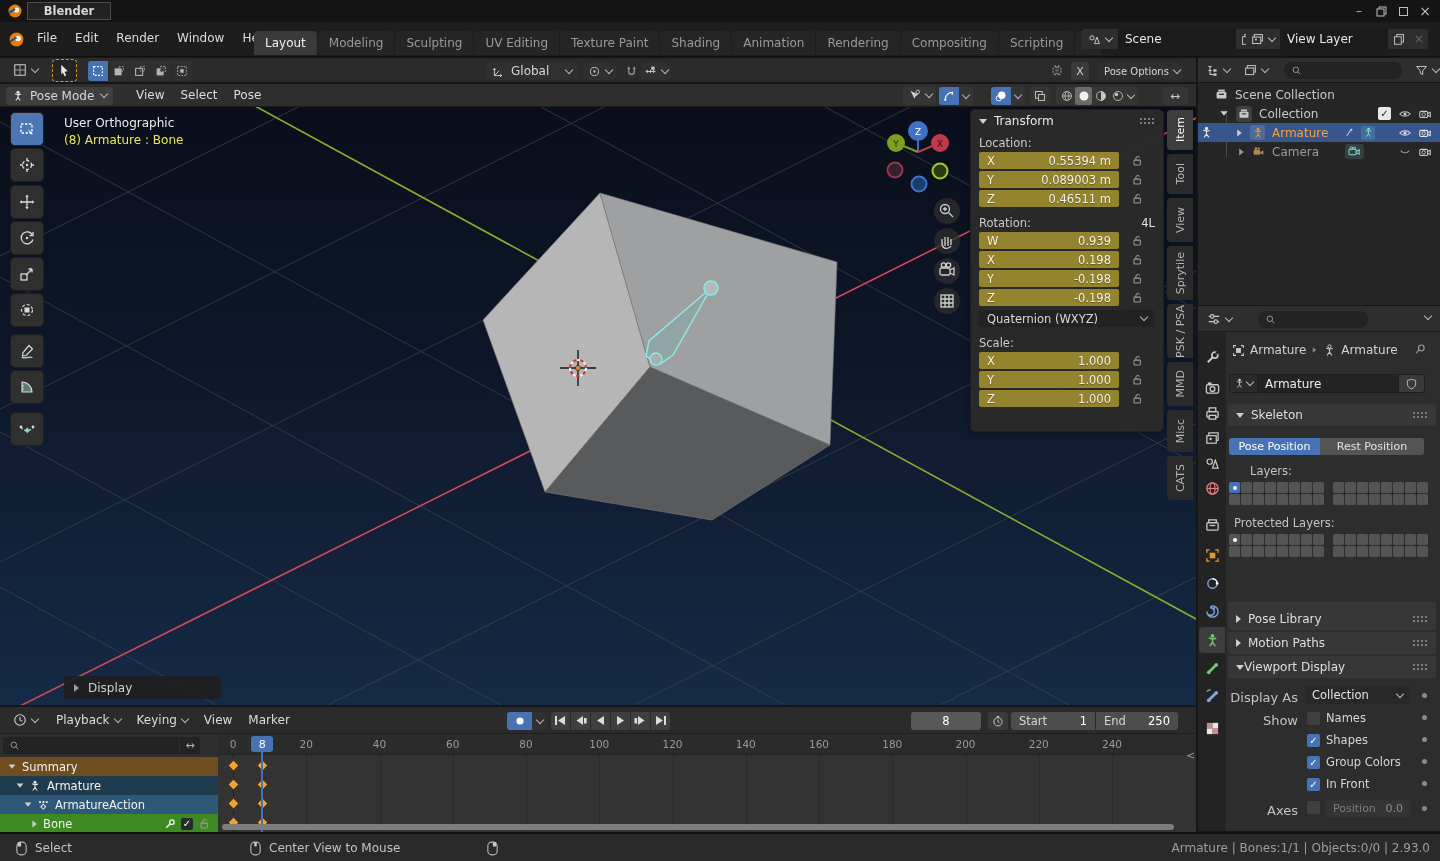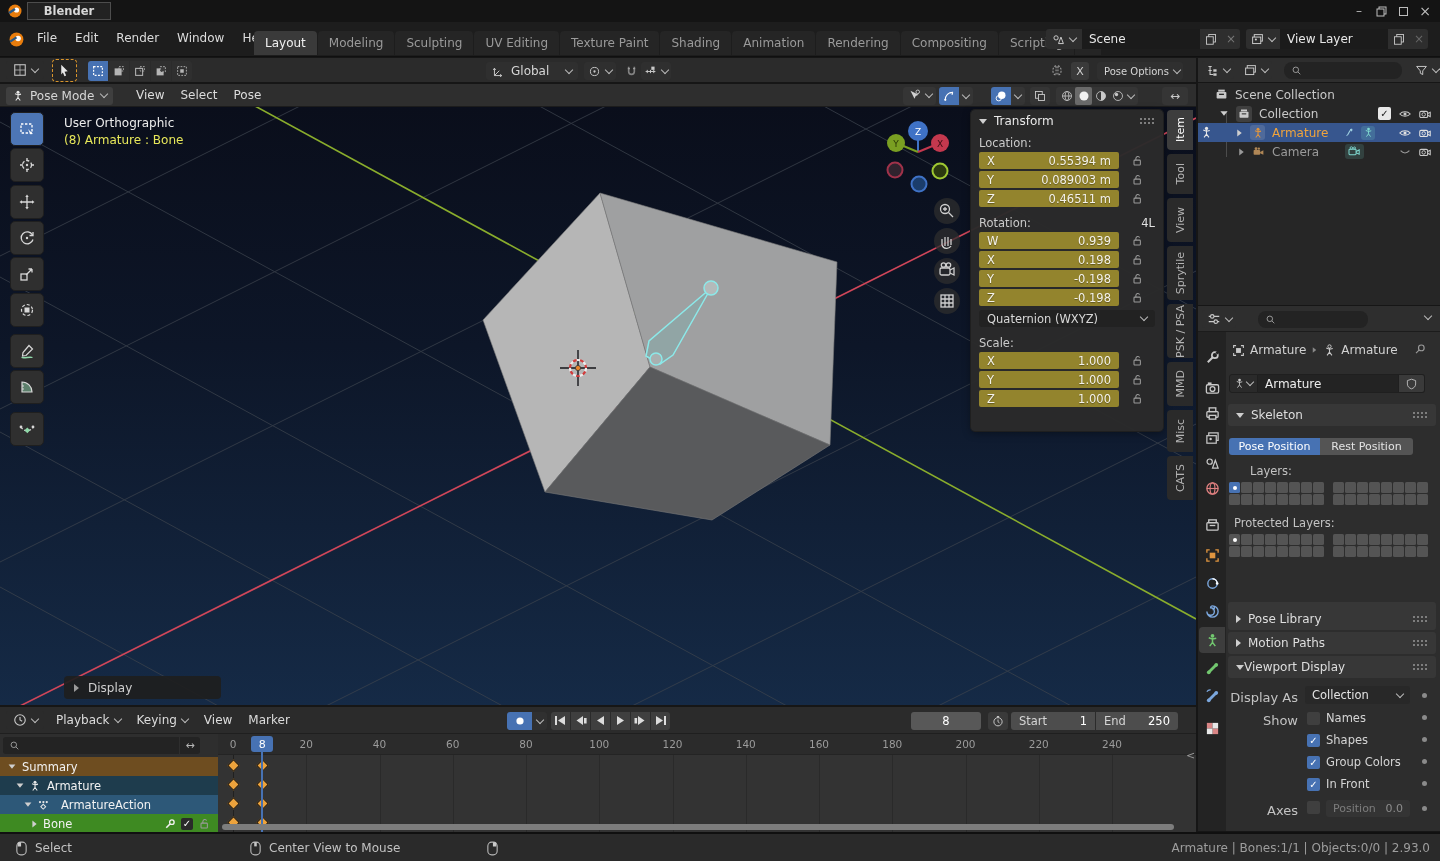--- a/index.html
+++ b/index.html
@@ -88,21 +88,21 @@
     </span>
     <div class="abs flex" id="menus" style="left:28px;top:6px;">
         <span class="menu txt">File</span>
         <span class="menu txt">Edit</span>
         <span class="menu txt">Render</span>
         <span class="menu txt">Window</span>
         <span class="menu txt">Help</span>
       </div>
     <div class="abs" id="wstabs" style="left:254px;top:9px;white-space:nowrap;"><span class="wstab active">Layout</span><span class="wstab">Modeling</span><span class="wstab">Sculpting</span><span class="wstab">UV Editing</span><span class="wstab">Texture Paint</span><span class="wstab">Shading</span><span class="wstab">Animation</span><span class="wstab">Rendering</span><span class="wstab">Compositing</span><span class="wstab">Scripting</span><span class="wstab" style="padding: 5px 8px;">+</span></div>
 
-    <div class="abs flex" style="left:1046px;top:7px;height:20px;">
+    <div class="abs flex" style="left:1082px;top:7px;height:20px;">
       <div class="hbtn" style="width:36px;height:20px;border-radius:3px 0 0 3px;background:#2e2e2e;">
         <span class="icn">
             <svg width="13" height="13" viewBox="0 0 16 16">
               <circle cx="5" cy="6" r="2.6" fill="none" stroke="#cdcdcd" stroke-width="1.2"></circle>
               <path d="M8 13 L11 5 L14 13 Z" fill="none" stroke="#cdcdcd" stroke-width="1.2"></path>
             </svg>
           </span>
         <span class="chev"></span>
       </div>
       <div class="flex" style="width:118px;height:20px;background:#1b1b1b;padding:0 7px;">
@@ -834,21 +834,21 @@
         <div class="ch" style="top: 88px; background: rgb(45, 88, 120); padding-left: 24px;">
           <span class="tri-d" style="transform: scale(0.85);"></span>
           <span class="icn" style="margin-left: 5px;">
             <svg width="12" height="12" viewBox="0 0 16 16">
               <circle cx="4" cy="4" r="1.5" fill="#e8e8e8"></circle>
               <circle cx="8.5" cy="4" r="1.5" fill="#e8e8e8"></circle>
               <circle cx="13" cy="4" r="1.5" fill="#e8e8e8"></circle>
               <rect x="6" y="8" width="4.6" height="4.6" transform="rotate(45 8.3 10.3)" fill="none" stroke="#e8e8e8" stroke-width="1.3"></rect>
             </svg>
           </span>
-          <span class="txt" style="margin-left: 12px;">ArmatureAction</span>
+          <span class="txt" style="margin-left: 6px;">ArmatureAction</span>
         </div>
         <div class="ch" style="top: 107px; background: rgb(62, 138, 34); padding-left: 32px;">
           <span class="tri-r" style="transform: scale(0.85);"></span>
           <span class="txt" style="margin-left: 6px;">Bone</span>
           <span class="flex" style="margin-left: auto; margin-right: 8px; gap: 5px;">
             <span class="icn">
               <svg width="12" height="12" viewBox="0 0 16 16">
                 <path d="M3 13 L8 8" stroke="#f2f2f2" stroke-width="2.2"></path>
                 <circle cx="10.5" cy="5.5" r="3" fill="none" stroke="#f2f2f2" stroke-width="1.8"></circle>
               </svg>
@@ -1185,21 +1185,21 @@
 
       <div class="panelhdr" style="top:72px;">
         <span class="tri-d"></span>
         <span class="txt" style="margin-left:7px;">Skeleton</span>
         <span class="dots" style="margin-left:auto;"></span>
       </div>
       <div class="abs flex" style="left:3px;top:106px;height:17px;">
         <span class="flex" style="width:91px;height:17px;background:#4772b3;border-radius:3px 0 0 3px;justify-content:center;">
           <span style="font-size:11px;color:#fff;">Pose Position</span>
         </span>
-        <span class="flex" style="width:93px;height:17px;background:#545454;border-radius:0 3px 3px 0;justify-content:center;">
+        <span class="flex" style="width:104px;height:17px;background:#545454;border-radius:0 3px 3px 0;justify-content:center;">
           <span style="font-size:11px;color:#e3e3e3;">Rest Position</span>
         </span>
       </div>
       <div class="abs txt" style="left:24px;top:132px;font-size:11.5px;color:#c3c3c3;">Layers:</div>
       <div class="abs flex" id="layers-grid" style="left:3px;top:150px;flex-wrap:wrap;width:200px;">
           <span class="cell on" style="margin-right: 1px;">
             <span class="dot"></span>
           </span>
           <span class="cell" style="margin-right: 1px;"></span>
           <span class="cell" style="margin-right: 1px;"></span>

